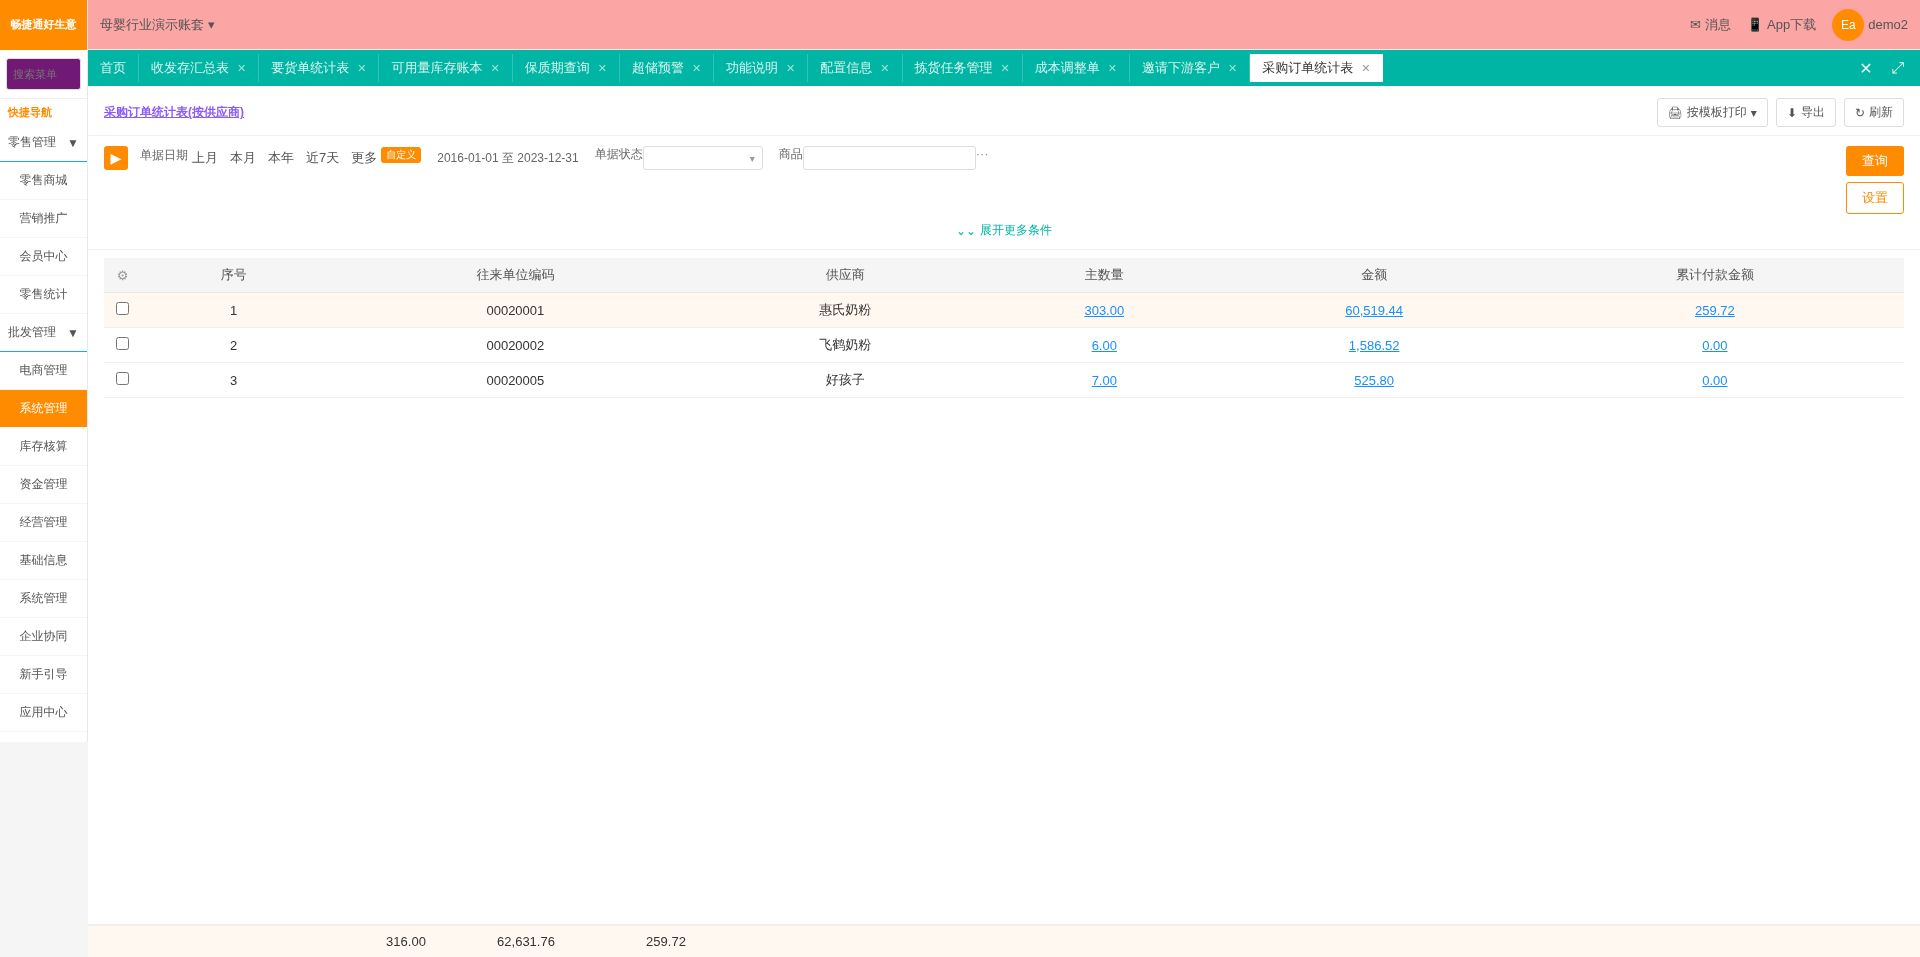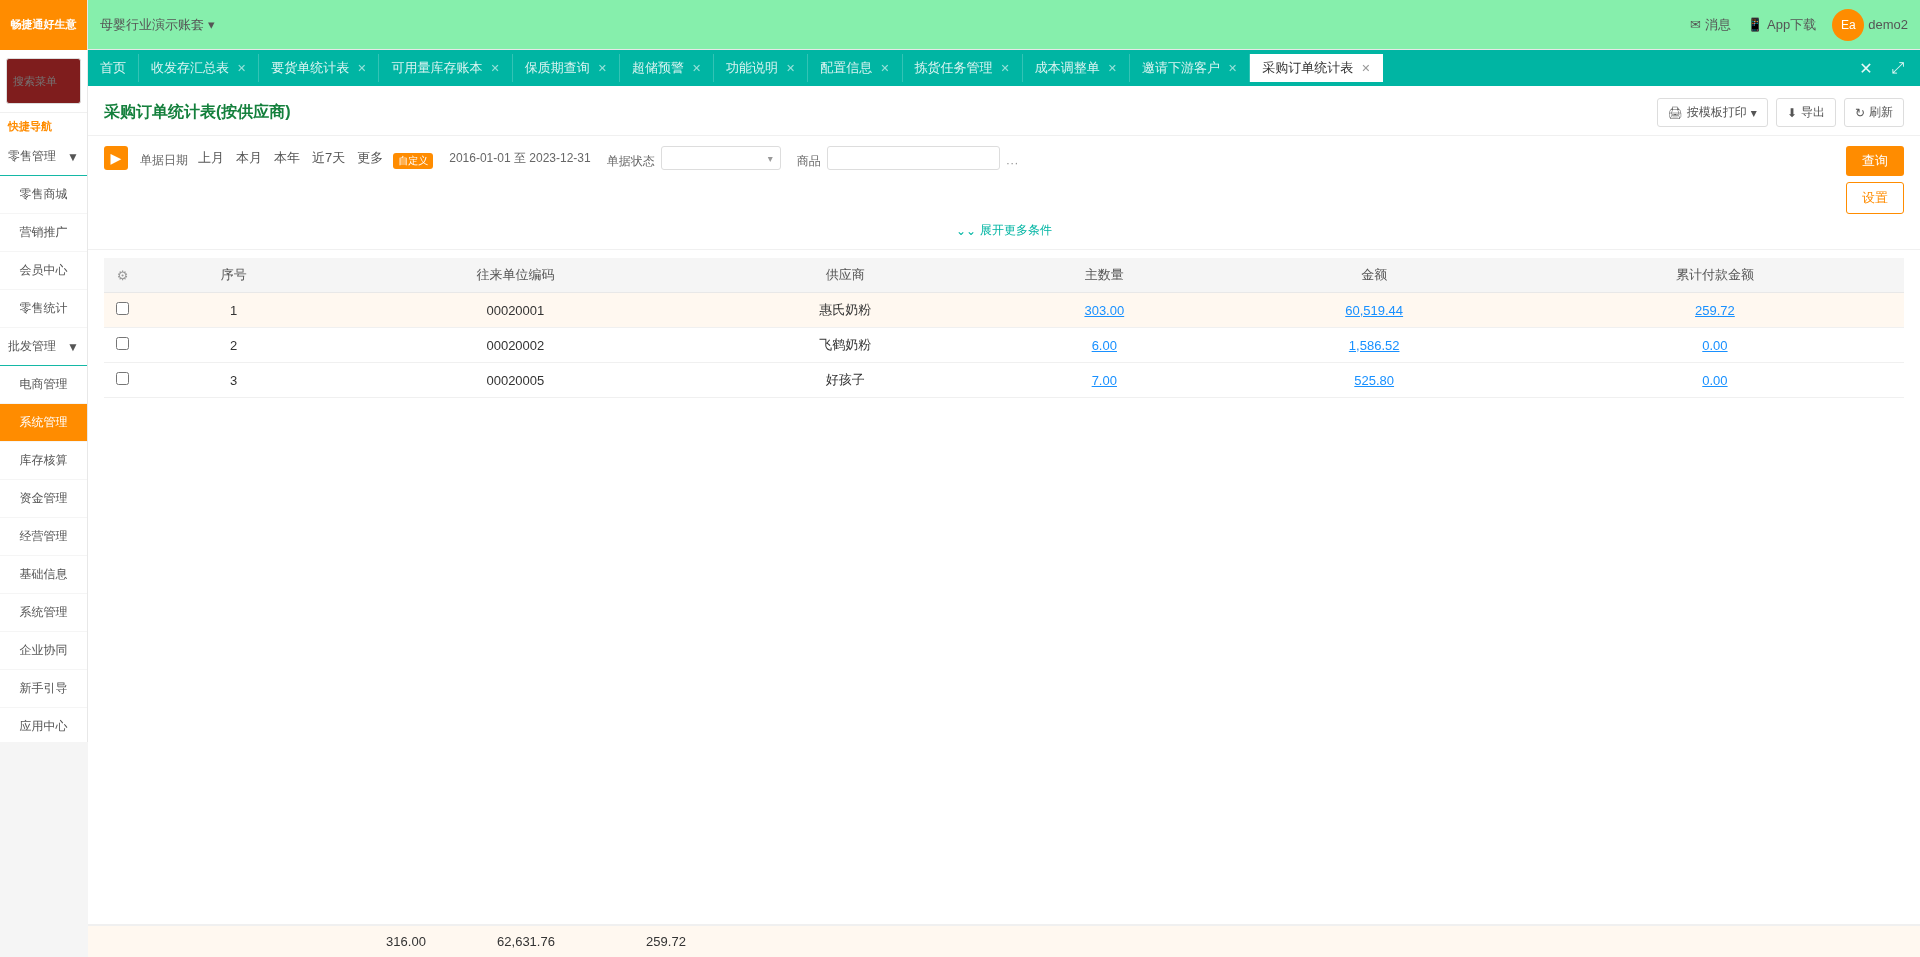--- a/index.html
+++ b/index.html
@@ -30,26 +30,26 @@
       font-weight: bold;
       line-height: 1.2;
       text-align: center;
     }
     .sidebar-search {
       padding: 8px 6px;
       border-bottom: 1px solid #f0f0f0;
     }
     .sidebar-search-input {
       width: 100%;
-      padding: 16px 6px;
+      padding: 9px 6px;
       border: 1px solid #ddd;
       border-radius: 3px;
       font-size: 11px;
       color: #999;
-      background: #7f1d1d;
+      background: #701a75;
     }
     .sidebar-nav-label {
       padding: 6px 8px 4px;
       font-size: 11px;
       color: #ff8c00;
       font-weight: bold;
       cursor: pointer;
     }
     .sidebar-item {
       padding: 10px 8px;
@@ -78,21 +78,21 @@
     .main {
       flex: 1;
       display: flex;
       flex-direction: column;
       height: 957px;
       overflow: hidden;
     }
 
     
     .top-header {
-      background: #86efac;
+      background: #fca5a5;
       height: 50px;
       display: flex;
       align-items: center;
       justify-content: space-between;
       padding: 0 12px;
       border-bottom: 1px solid #e8e8e8;
       flex-shrink: 0;
     }
     .top-header-left {
       display: flex;
@@ -201,23 +201,24 @@
     }
 
     .page-header {
       display: flex;
       align-items: center;
       justify-content: space-between;
       padding: 12px 16px 8px;
       border-bottom: 1px solid #f0f0f0;
     }
     .page-title {
-      font-size: 16px;
+      font-size: 12px;
       font-weight: bold;
-      color: #15803d;
+      color: #8b5cf6;
+      text-decoration: underline;
     }
     .page-actions {
       display: flex;
       align-items: center;
       gap: 8px;
     }
     .btn-template {
       display: flex;
       align-items: center;
       gap: 4px;
@@ -255,22 +256,21 @@
     }
 
     
     .filter-area {
       padding: 10px 16px;
       border-bottom: 1px solid #f0f0f0;
       background: #fff;
     }
     .filter-group {
       display: flex;
-      align-items: flex-end;
-      gap: 6px;
+      align-items: flex-start;
     }
     .filter-label {
       font-size: 12px;
       color: #666;
       white-space: nowrap;
     }
     .filter-shortcuts {
       display: flex;
       gap: 4px;
     }

